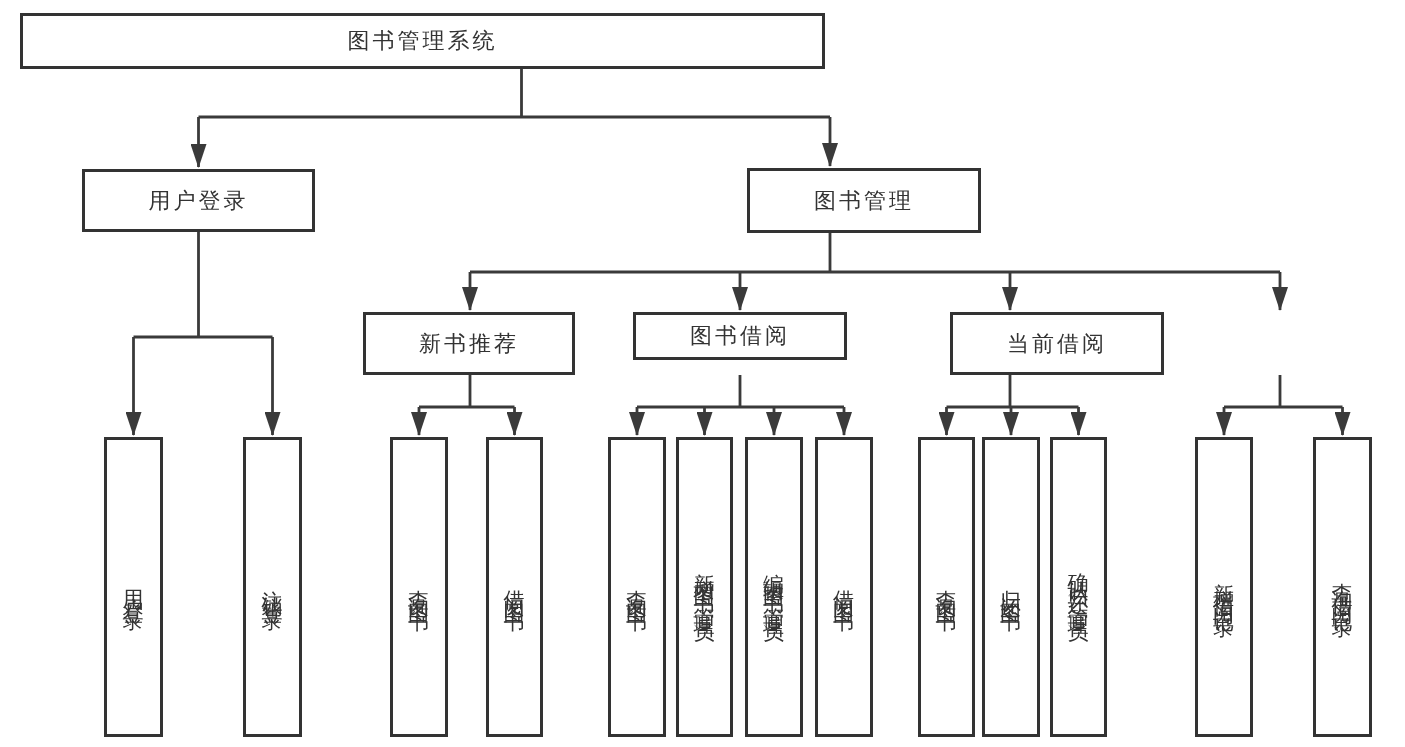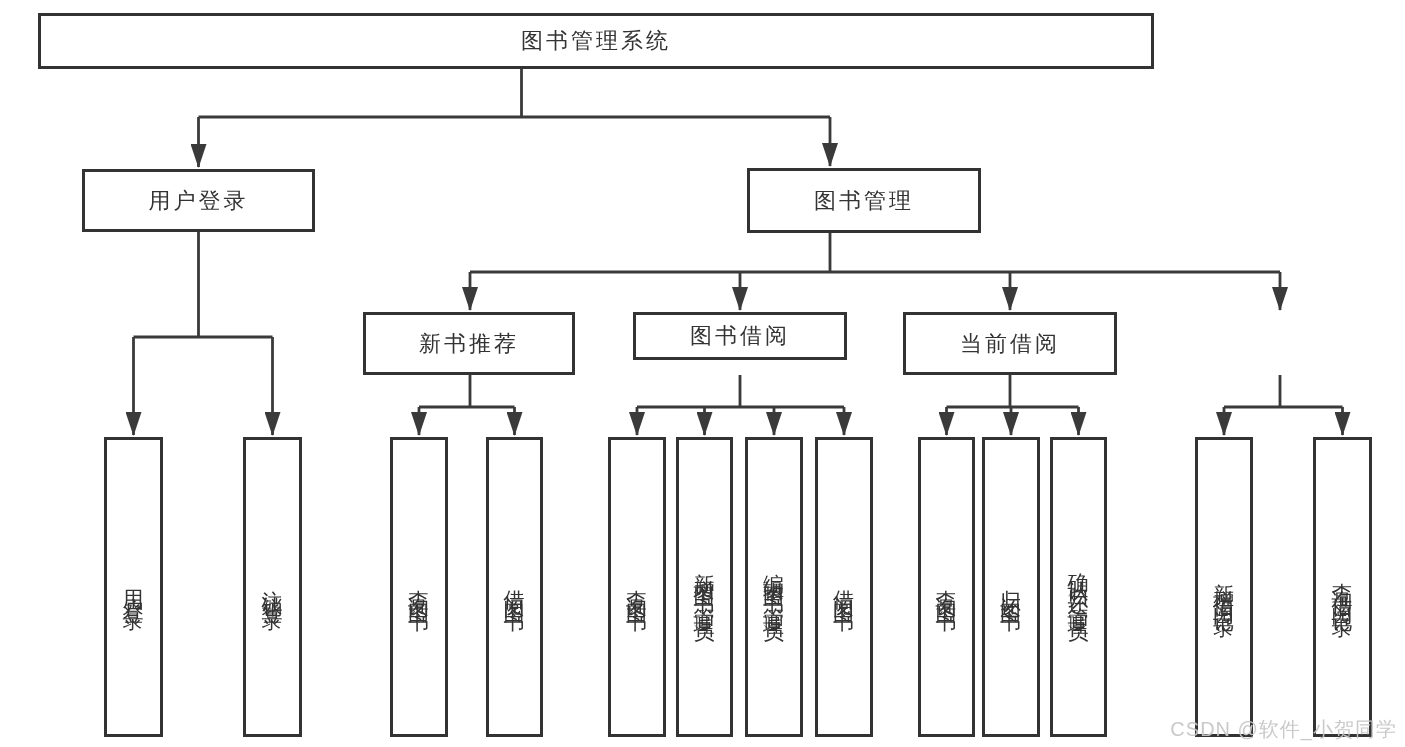--- a/index.html
+++ b/index.html
@@ -81,38 +81,38 @@
       <line x1="774" y1="407" x2="774" y2="435" marker-end="url(#arrow)"></line>
       <line x1="844" y1="407" x2="844" y2="435" marker-end="url(#arrow)"></line>
       <line x1="946.5" y1="407" x2="946.5" y2="435" marker-end="url(#arrow)"></line>
       <line x1="1011" y1="407" x2="1011" y2="435" marker-end="url(#arrow)"></line>
       <line x1="1078.5" y1="407" x2="1078.5" y2="435" marker-end="url(#arrow)"></line>
       <line x1="1224" y1="407" x2="1224" y2="435" marker-end="url(#arrow)"></line>
       <line x1="1342.5" y1="407" x2="1342.5" y2="435" marker-end="url(#arrow)"></line>
     </g>
   </svg>
 
-  <div class="node h" style="left:38px;top:13px;width:1116px;height:56px">
+  <div class="node h" style="left:20px;top:13px;width:805px;height:56px">
     <span>图书管理系统</span>
   </div>
 
   <div class="node h" style="left:82px;top:169px;width:233px;height:63px">
     <span>用户登录</span>
   </div>
   <div class="node h" style="left:747px;top:168px;width:234px;height:65px">
     <span>图书管理</span>
   </div>
 
   <div class="node h" style="left:363px;top:312px;width:212px;height:63px">
     <span>新书推荐</span>
   </div>
   <div class="node h" style="left:633px;top:312px;width:214px;height:48px">
     <span>图书借阅</span>
   </div>
-  <div class="node h" style="left:903px;top:312px;width:214px;height:63px">
+  <div class="node h" style="left:950px;top:312px;width:214px;height:63px">
     <span>当前借阅</span>
   </div>
 
   <div class="node v" style="left:104px;top:437px;width:59px;height:300px">
     <span>用户登录</span>
   </div>
   <div class="node v" style="left:243px;top:437px;width:59px;height:300px">
     <span>注销登录</span>
   </div>
 
@@ -146,15 +146,14 @@
     <span>确认归还（管理员）</span>
   </div>
 
   <div class="node v" style="left:1195px;top:437px;width:58px;height:300px">
     <span>新增借阅记录</span>
   </div>
   <div class="node v" style="left:1313px;top:437px;width:59px;height:300px">
     <span>查询借阅记录</span>
   </div>
 
-  <div class="watermark">CSDN @软件_小贺同学</div>
 
 </div>
 
 </body></html>

